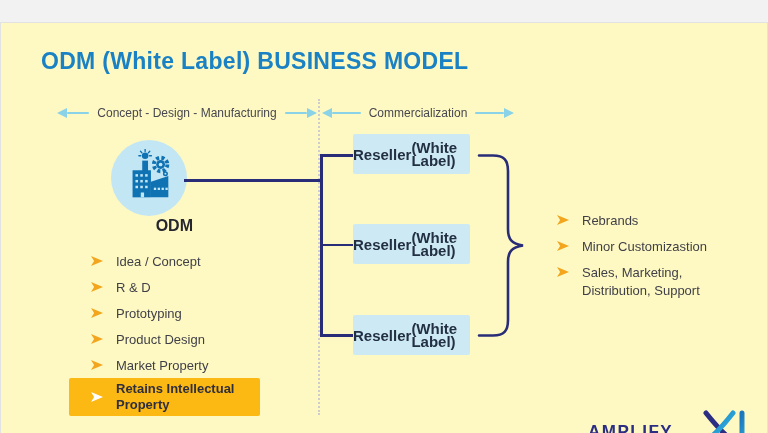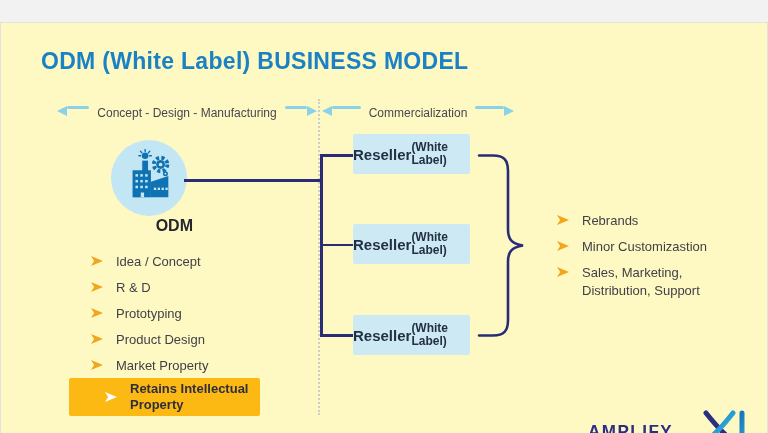--- a/index.html
+++ b/index.html
@@ -13,21 +13,21 @@
 
   
   .title {
     position:absolute; left:40px; top:25px;
     font-size:23px; font-weight:800; letter-spacing:0.3px; color:#1a82c4;
   }
 
   
   .phase {
     position:absolute; top:83px; height:14px;
-    display:flex; align-items:flex-start;
+    display:flex; align-items:center;
     font-size:12px; color:#47474f; font-weight:500;
   }
   .phase-left  { left:56px;  width:260px; }
   .phase-right { left:321px; width:192px; }
   .aline { flex:1; height:2.5px; background:#8ad2e8; border-radius:2px; min-width:16px; }
   .ah { width:0; height:0; border-style:solid; }
   .ah-left  { border-width:5.5px 10px 5.5px 0; border-color:transparent #8ad2e8 transparent transparent; }
   .ah-right { border-width:5.5px 0 5.5px 10px; border-color:transparent transparent transparent #8ad2e8; }
   .phase-label { padding:0 8px; white-space:nowrap; }
 
@@ -57,21 +57,21 @@
   .conn-b3     { left:319px; top:311px;   width:34px;  height:2.5px; }
 
   
   .reseller {
     position:absolute; left:352px; width:117px; height:40px;
     background:#cdeaf4; border-radius:2px;
     display:flex; align-items:center; justify-content:center;
   }
   .reseller-1 { top:111px; } .reseller-2 { top:201px; } .reseller-3 { top:292px; }
   .reseller-title { font-size:15px; font-weight:800; color:#233044; line-height:17px; }
-  .reseller-sub   { font-size:12px; font-weight:700; color:#233044; line-height:13px; }
+  .reseller-sub   { font-size:15px; font-weight:700; color:#233044; line-height:13px; }
 
   .brace { position:absolute; left:470px; top:122px; }
 
   
   .bullet {
     flex:0 0 auto; width:12px; height:10px; background:#f2a51d;
     clip-path:polygon(0 0, 100% 50%, 0 100%, 26% 50%);
   }
   .bullet-white { background:#ffffff; }
   .list { position:absolute; display:flex; flex-direction:column; }
@@ -81,21 +81,21 @@
   .list-row .bullet { margin-right:13px; }
   .list-text { font-size:13px; color:#3f3f47; }
   .list-row-multi { display:flex; align-items:flex-start; padding-top:5px; height:auto; }
   .list-row-multi .bullet { margin-top:3px; }
   .list-text-multi { font-size:13px; color:#3f3f47; line-height:17.5px; width:148px; }
 
   
   .highlight {
     position:absolute; left:68px; top:355px; width:191px; height:38px;
     background:#fcb813; border-radius:2px;
-    display:flex; align-items:center; padding-left:36px;
+    display:flex; align-items:center; padding-left:22px;
   }
   .highlight .bullet { margin-right:13px; }
   .highlight-text { font-size:13px; font-weight:600; color:#2e2e3c; line-height:16px; width:140px; }
 
   
   .logo { position:absolute; left:587px; top:386px; display:flex; align-items:center;gap:28px; }
   .logo-text {
     font-size:17px; font-weight:800; color:#2b2e83; letter-spacing:1.5px;
     margin-top:8px;
   }

